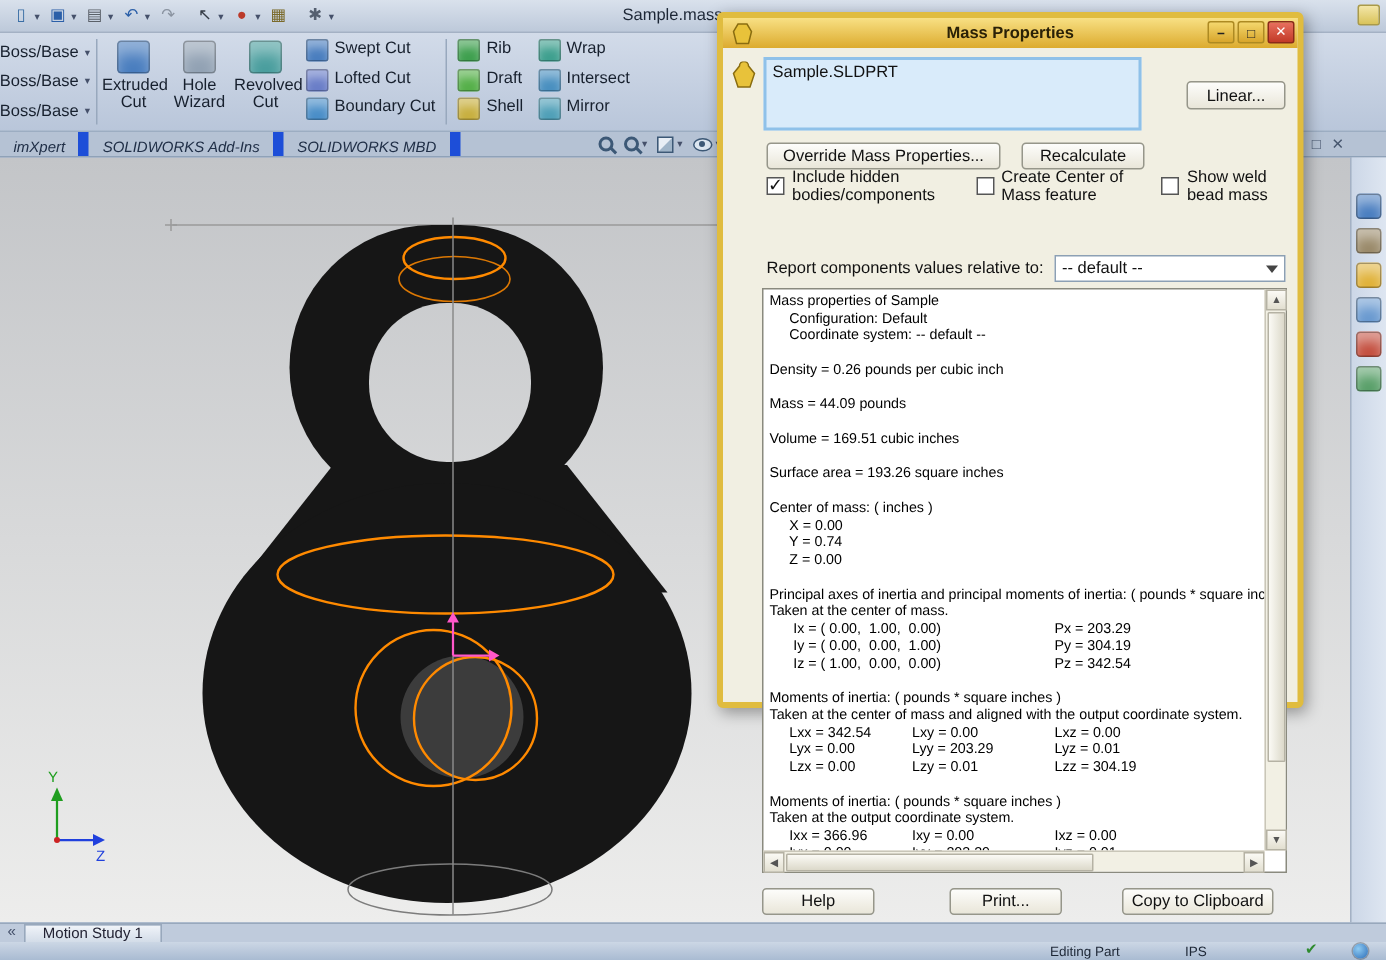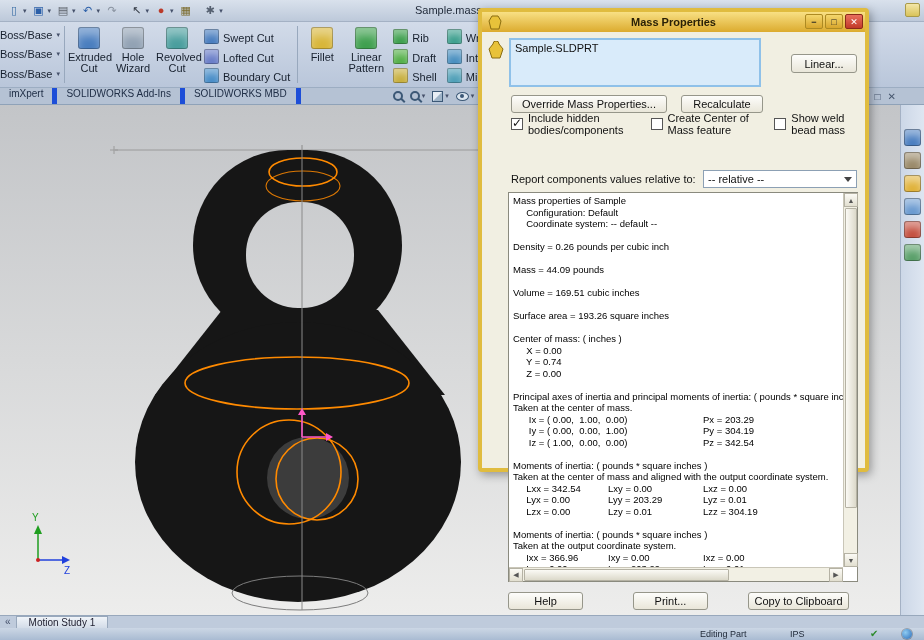--- a/index.html
+++ b/index.html
@@ -23,26 +23,26 @@
     background:linear-gradient(#d2dbe9,#b9c6da);border-bottom:1px solid #9cadc2;
     display:flex;align-items:stretch;overflow:hidden;}
   .left-col{width:62px;display:flex;flex-direction:column;justify-content:space-around;padding:3px 0;overflow:hidden;}
   .left-item{display:flex;justify-content:flex-end;align-items:center;height:17px;white-space:nowrap;overflow:hidden;color:#17202e;padding-right:2px;gap:3px;}
   .vsep{width:1px;background:#98a8bd;margin:4px 2px;flex:0 0 auto;}
   .bigrow{display:flex;}
   .bigbtn{width:44px;display:flex;flex-direction:column;align-items:center;padding-top:5px;gap:3px;color:#17202e;text-align:center;line-height:11px;cursor:default;}
   .bigbtn .fic{width:22px;height:22px;border-radius:3px;box-shadow:inset 0 0 0 1px rgba(0,0,0,.25),inset 0 9px 9px rgba(255,255,255,.4);}
   .bigbtn .lbl{width:42px;}
   .smallcol{display:flex;flex-direction:column;justify-content:space-between;padding:4px 5px;}
-  .smbtn{display:flex;align-items:flex-end;gap:4px;height:18px;color:#17202e;white-space:nowrap;cursor:default;}
+  .smbtn{display:flex;align-items:flex-start;gap:4px;height:18px;color:#17202e;white-space:nowrap;cursor:default;}
   .smbtn .fic{width:15px;height:15px;border-radius:2px;box-shadow:inset 0 0 0 1px rgba(0,0,0,.25),inset 0 6px 6px rgba(255,255,255,.4);}
   
   #tabbar{position:absolute;top:88px;left:0;right:0;height:17px;background:#b5c2d4;
     border-bottom:1px solid #8fa2b8;display:flex;align-items:center;font-size:10px;color:#202f47;}
-  .cm-tab{padding:0 9px;height:100%;display:flex;align-items:flex-start;border-right:5px solid #1d4ed8;white-space:nowrap;cursor:default;}
+  .cm-tab{padding:0 9px;height:100%;display:flex;align-items:flex-end;border-right:7px solid #1d4ed8;white-space:nowrap;cursor:default;font-style:italic;}
   .hud{margin-left:92px;display:flex;align-items:center;gap:7px;}
   .hud .hitem{display:flex;align-items:center;gap:1px;cursor:default;}
   .ic-mag{width:10px;height:10px;border:2px solid #3c5876;border-radius:50%;position:relative;}
   .ic-mag::after{content:"";position:absolute;width:2px;height:5px;background:#3c5876;transform:rotate(-45deg);right:-3px;bottom:-4px;}
   .ic-cube{width:11px;height:11px;border:1px solid #3c5876;background:linear-gradient(135deg,#e8eef5 49%,#9fb4c8 51%);}
   .ic-eye{width:13px;height:9px;border:1px solid #3c5876;border-radius:50%;position:relative;background:#dce6f0;}
   .ic-eye::after{content:"";position:absolute;width:4px;height:4px;border-radius:50%;background:#3c5876;left:3px;top:1px;}
   .ic-ball{width:11px;height:11px;border-radius:50%;background:radial-gradient(circle at 35% 30%,#f0d060,#c05030 75%);box-shadow:0 0 0 1px rgba(0,0,0,.25);}
   .ic-scene{width:12px;height:10px;border:1px solid #3c5876;background:linear-gradient(#bcd4ec 55%,#8fb86a 55%);}
   .doc-ctrl{margin-left:auto;margin-right:28px;display:flex;gap:7px;color:#46566e;font-size:10px;}
@@ -218,32 +218,20 @@
         <span class="fic" style="background-color: rgb(106, 126, 200);"></span>
         <span>Lofted Cut</span>
       </div>
 
       <div class="smbtn">
         <span class="fic" style="background-color: rgb(74, 142, 200);"></span>
         <span>Boundary Cut</span>
       </div>
     </div>
   <div class="vsep"></div>
-  <div class="bigrow">
-
-      <div class="bigbtn">
-        <span class="fic" style="background-color: rgb(216, 182, 58);"></span>
-        <span class="lbl">Fillet</span>
-      </div>
-
-      <div class="bigbtn">
-        <span class="fic" style="background-color: rgb(63, 160, 79);"></span>
-        <span class="lbl">Linear Pattern</span>
-      </div>
-    </div>
   <div class="smallcol">
 
       <div class="smbtn">
         <span class="fic" style="background-color: rgb(63, 160, 79);"></span>
         <span>Rib</span>
       </div>
 
       <div class="smbtn">
         <span class="fic" style="background-color: rgb(86, 176, 74);"></span>
         <span>Draft</span>
@@ -447,21 +435,21 @@
         </div>
 
         <div class="cb-row">
           <span class="cbx"></span>
           <span>Show weld bead mass</span>
         </div>
       </div>
 
     <div class="coord-label">Report components values relative to:</div>
     <div class="dd">
-      <span>-- relative --</span>
+      <span>-- default --</span>
       <span class="dd-chev"></span>
     </div>
 
     <div class="results">
       <pre class="results-text">Mass properties of Sample
      Configuration: Default
      Coordinate system: -- default --
 
 Density = 0.26 pounds per cubic inch
 

